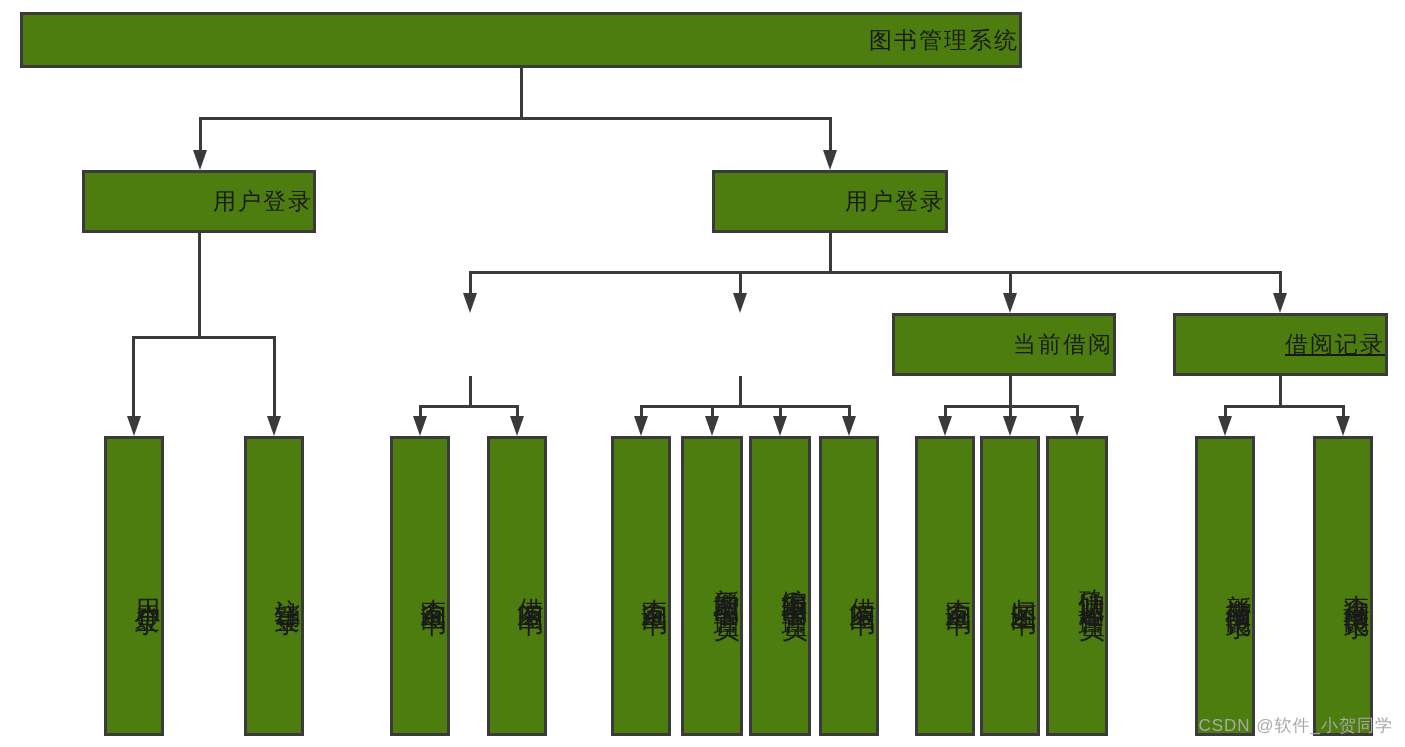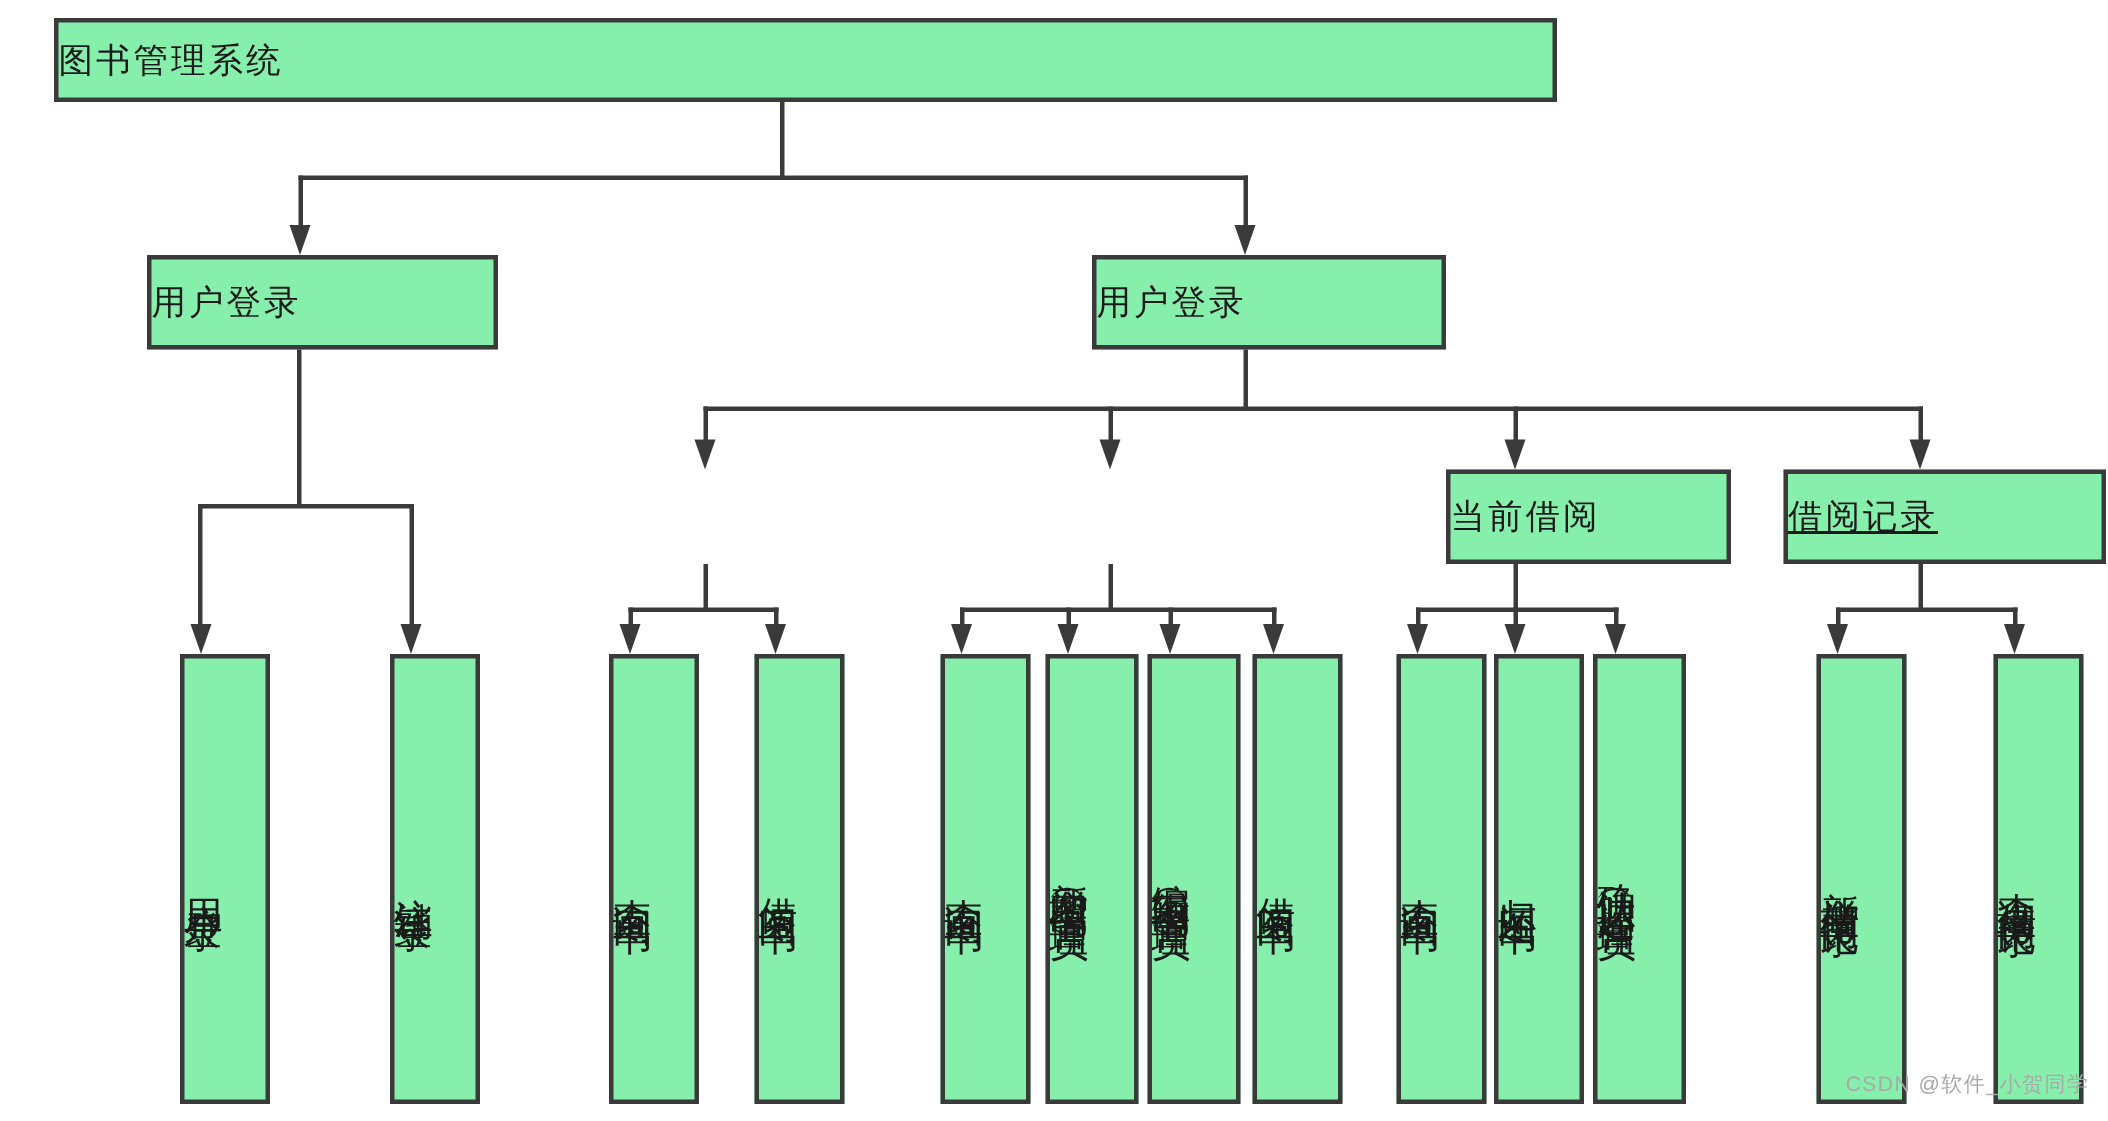--- a/index.html
+++ b/index.html
@@ -3,39 +3,39 @@
 <meta charset="utf-8">
 <style>
   html,body{margin:0;padding:0;background:#ffffff;}
   .canvas{
     position:relative;width:1405px;height:747px;background:#ffffff;
     font-family:"Liberation Sans","DejaVu Sans",sans-serif;
     color:#1a1a1a;overflow:hidden;
   }
   .box{
     position:absolute;box-sizing:border-box;border:3px solid #3a3a3a;
-    background:#86efac;display:flex;align-items:center;justify-content:flex-start;margin-left:16px;
+    background:#4d7c0f;display:flex;align-items:center;justify-content:flex-end;
   }
   .box-h{font-size:23px;letter-spacing:2px;white-space:nowrap;}
   .box-h.root{font-size:23px;}
   .box-v{font-size:26px;}
   .vtext{
     writing-mode:vertical-rl;text-orientation:mixed;
     letter-spacing:4px;line-height:1;white-space:nowrap;
   }
   .hline,.vline{position:absolute;background:#3a3a3a;}
   .hline{height:2.5px;}
   .vline{width:2.5px;}
   .arrow{
     position:absolute;width:0;height:0;
     border-left:7px solid transparent;border-right:7px solid transparent;
     border-top:20px solid #3a3a3a;
   }
   .watermark{
-    position:absolute;right:12px;top:714px;font-size:14px;
+    position:absolute;right:12px;top:714px;font-size:17px;
     color:#a9a9a9;letter-spacing:1px;white-space:nowrap;
   }
 </style>
 </head>
 <body>
 
 <div class="canvas">
 
   <div class="box box-h root" style="left:20px;top:12px;width:1002px;height:56px;">
     <span>图书管理系统</span>
@@ -66,21 +66,21 @@
   <div class="hline" style="left:469px;top:271px;width:813px;"></div>
   <div class="vline" style="left:469px;top:271px;height:24px;"></div>
   <div class="vline" style="left:739px;top:271px;height:24px;"></div>
   <div class="vline" style="left:1009px;top:271px;height:24px;"></div>
   <div class="vline" style="left:1279px;top:271px;height:24px;"></div>
   <div class="arrow" style="left:463px;top:293px;"></div>
   <div class="arrow" style="left:733px;top:293px;"></div>
   <div class="arrow" style="left:1003px;top:293px;"></div>
   <div class="arrow" style="left:1273px;top:293px;"></div>
 
-  <div class="box box-h" style="left:948px;top:313px;width:190px;height:63px;">
+  <div class="box box-h" style="left:892px;top:313px;width:224px;height:63px;">
     <span>当前借阅</span>
   </div>
   <div class="box box-h" style="left:1173px;top:313px;width:215px;height:63px;text-decoration:underline;">
     <span>借阅记录</span>
   </div>
 
   <div class="vline" style="left:469px;top:376px;height:31px;"></div>
   <div class="hline" style="left:419px;top:405px;width:100px;"></div>
   <div class="vline" style="left:419px;top:405px;height:13px;"></div>
   <div class="vline" style="left:516px;top:405px;height:13px;"></div>

